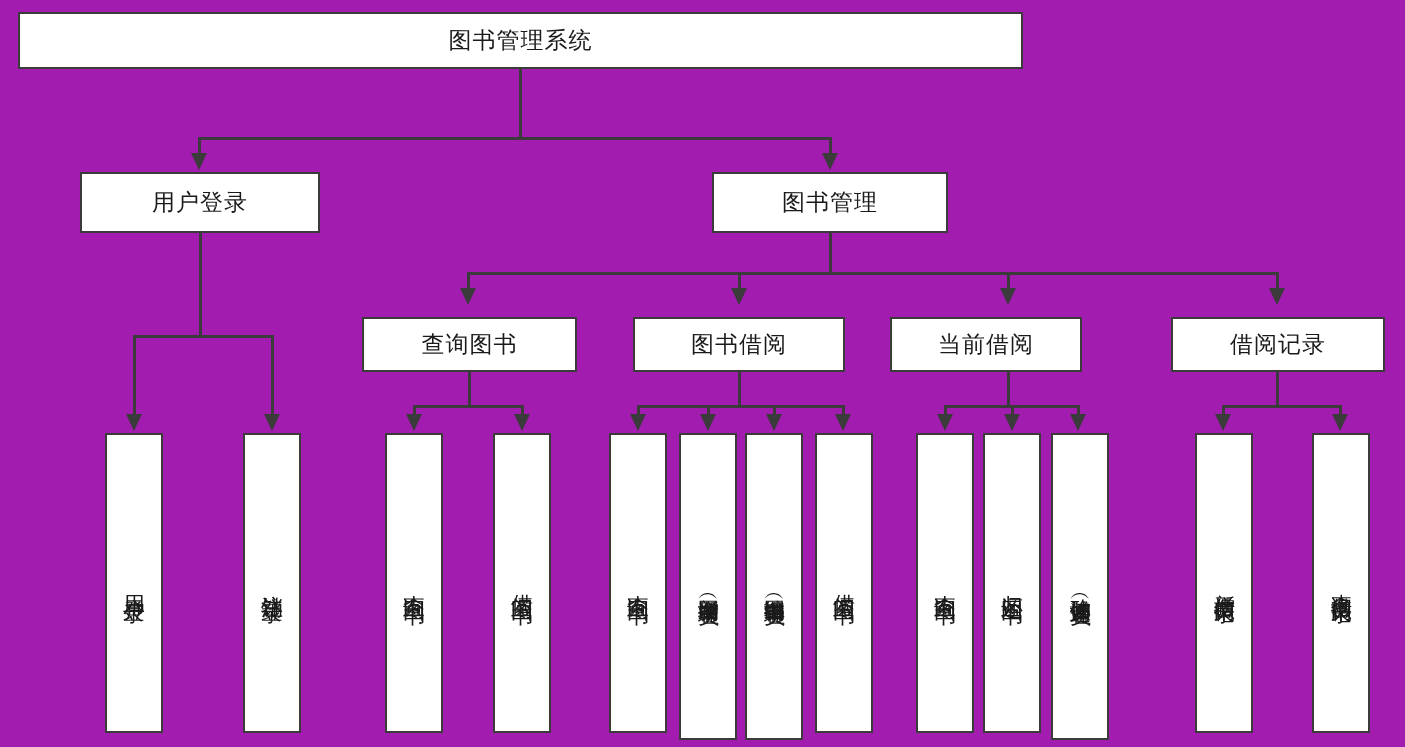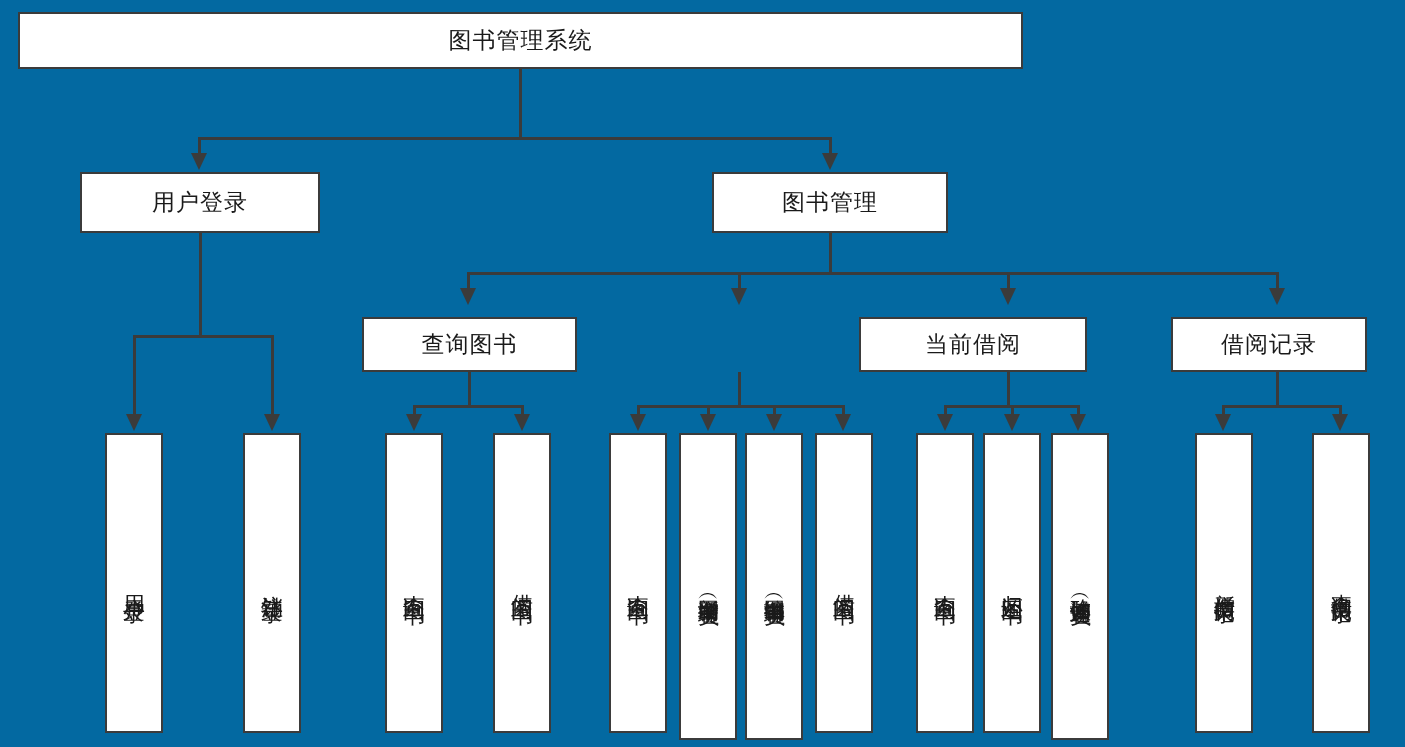--- a/index.html
+++ b/index.html
@@ -8,21 +8,21 @@
     padding: 0;
     background: #ffffff;
   }
   body {
     font-family: "DejaVu Sans", "Liberation Sans", sans-serif;
   }
   #canvas {
     position: relative;
     width: 1405px;
     height: 747px;
-    background: #0369a1;
+    background: #a21caf;
     overflow: hidden;
   }
   
   .node {
     position: absolute;
     box-sizing: border-box;
     border: 2.5px solid #3b3b3b;
     background: #ffffff;
     display: flex;
     align-items: center;
@@ -123,24 +123,27 @@
   <div class="vline" style="left:1007px; top:272px; height:20px;"></div>
   <div class="vline" style="left:1276px; top:272px; height:20px;"></div>
   <div class="arrow" style="left:460px; top:288px;"></div>
   <div class="arrow" style="left:731px; top:288px;"></div>
   <div class="arrow" style="left:1000px; top:288px;"></div>
   <div class="arrow" style="left:1269px; top:288px;"></div>
 
   <div class="node horiz" style="left:362px; top:317px; width:215px; height:55px;">
     <span class="label">查询图书</span>
   </div>
-  <div class="node horiz" style="left:859px; top:317px; width:228px; height:55px;">
+  <div class="node horiz" style="left:633px; top:317px; width:212px; height:55px;">
+    <span class="label">图书借阅</span>
+  </div>
+  <div class="node horiz" style="left:890px; top:317px; width:192px; height:55px;">
     <span class="label">当前借阅</span>
   </div>
-  <div class="node horiz" style="left:1171px; top:317px; width:196px; height:55px;align-items:center;">
+  <div class="node horiz" style="left:1171px; top:317px; width:214px; height:55px;align-items:center;">
     <span class="label">借阅记录</span>
   </div>
 
   <div class="vline" style="left:468px; top:372px; height:35px;"></div>
   <div class="hline" style="left:413px; top:405px; width:110px;"></div>
   <div class="vline" style="left:413px; top:405px; height:12px;"></div>
   <div class="vline" style="left:521px; top:405px; height:12px;"></div>
   <div class="arrow" style="left:406px; top:414px;"></div>
   <div class="arrow" style="left:514px; top:414px;"></div>
 

